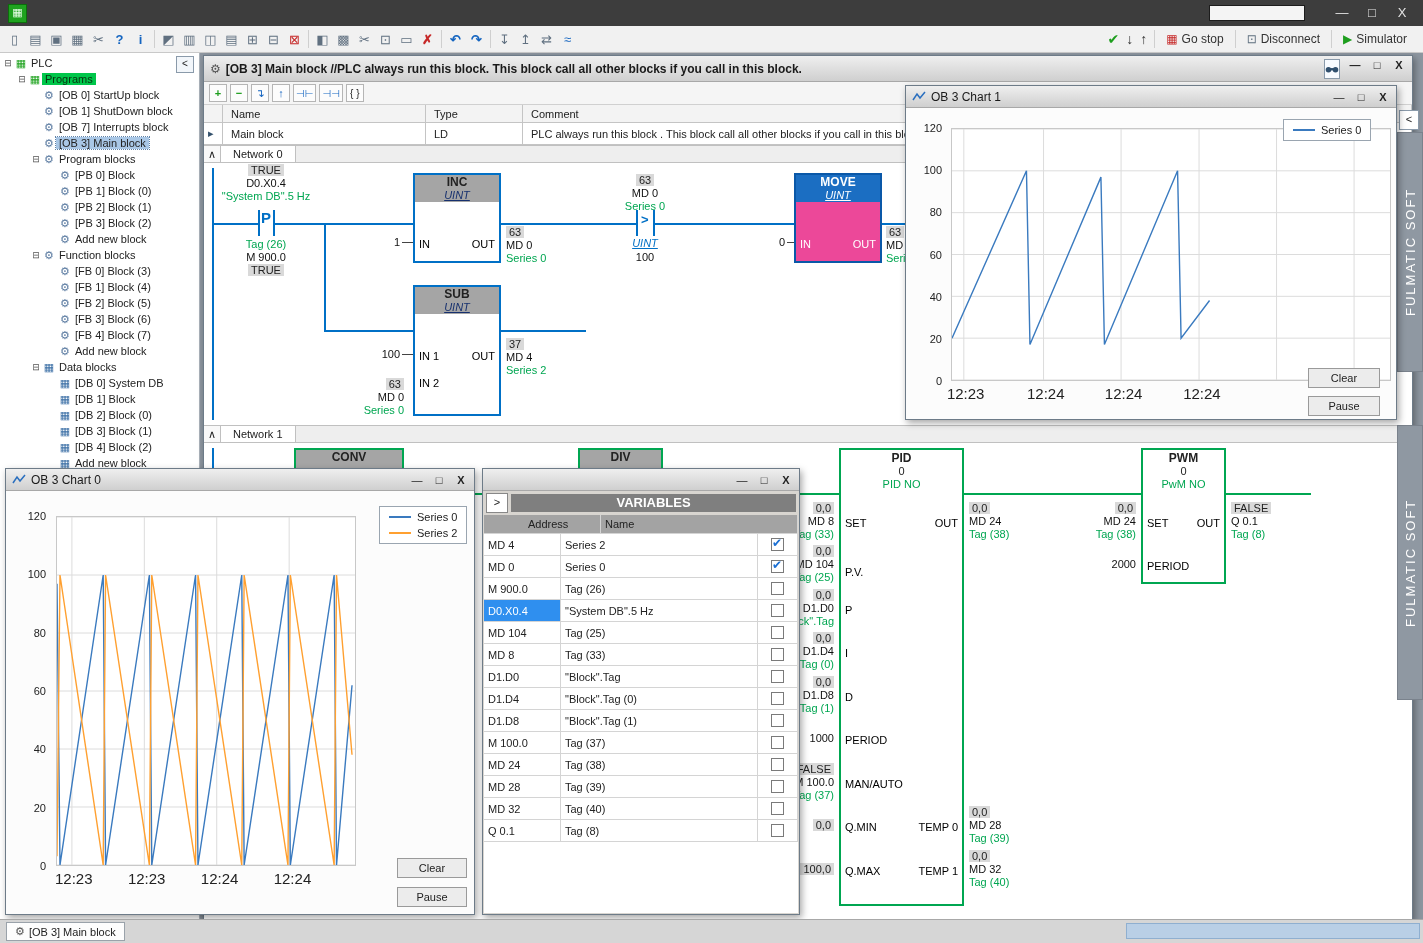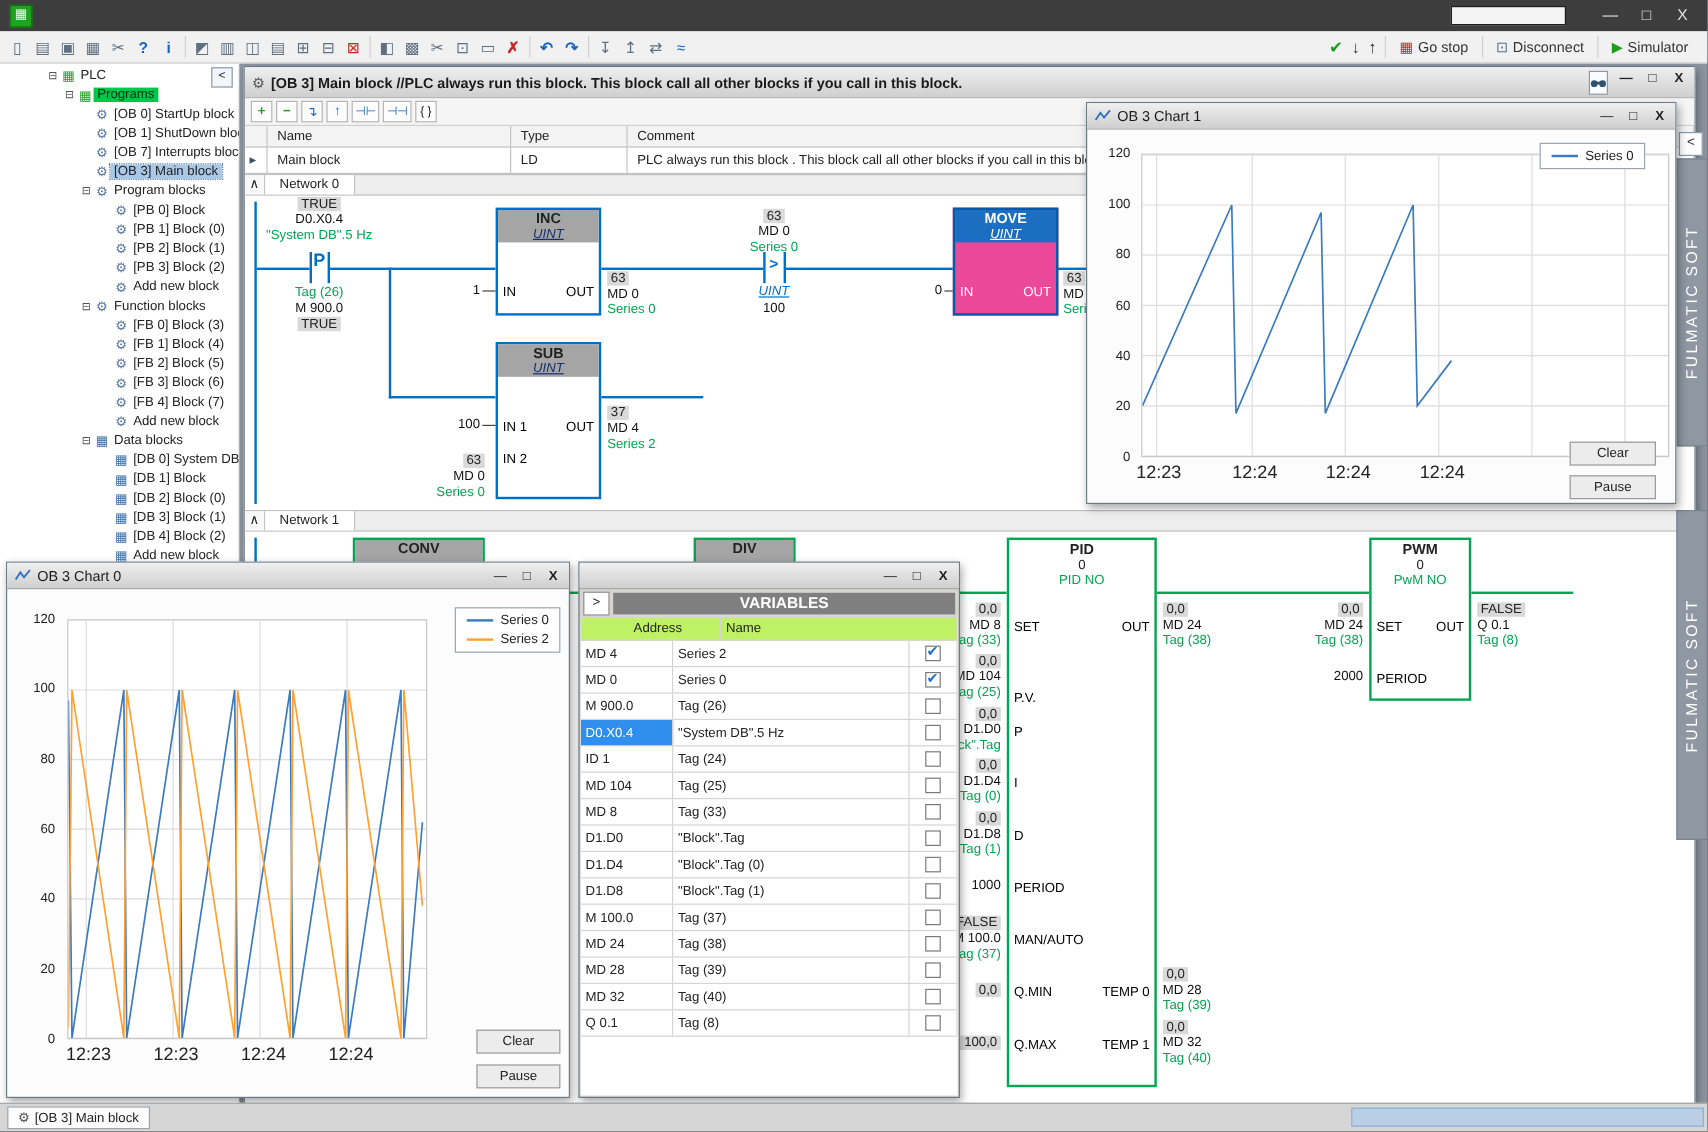--- a/index.html
+++ b/index.html
@@ -23,21 +23,21 @@
   .c-blue{color:#1565c0;}.c-green{color:#1e9e1e;}.c-red{color:#c62828;}.c-dim{color:#607080;}.b{font-weight:bold;}
   .tb-right{margin-left:auto;display:flex;align-items:center;gap:7px;font-size:12px;color:#333;padding-right:8px;}
   .gbtn{font-size:14px;}
   .tbtn{display:flex;align-items:center;gap:4px;padding:2px 4px;}
   .vr{width:1px;height:18px;background:#cfcfcf;}
   
   .tree{position:absolute;left:0;top:53px;width:200px;bottom:23px;background:#fff;
         border-right:1px solid #aab2ba;font-size:11px;overflow:hidden;padding-top:2px;box-sizing:border-box;}
   .tree-top-btn{position:absolute;right:5px;top:3px;width:16px;height:15px;border:1px solid #8a9aaa;
                 background:#f2f6fa;font-size:10px;text-align:center;line-height:13px;z-index:2;}
-  .trow{display:flex;align-items:center;height:16px;white-space:nowrap;margin-left:36px;}
+  .trow{display:flex;align-items:center;height:16px;white-space:nowrap;}
   .texp{width:12px;text-align:center;font-size:9px;color:#555;flex:0 0 12px;}
   .exp>.texp::before{content:"⊟";}
   .ticon{width:14px;text-align:center;flex:0 0 14px;font-size:11px;}
   .i-gear>.ticon::before{content:"⚙";color:#5b7ba1;}
   .i-db>.ticon::before{content:"▦";color:#3a6ea5;}
   .i-plc>.ticon::before{content:"▦";color:#1fa31f;}
   .tlabel{padding:0 3px;}
   .hl>.tlabel{background:#00c64a;color:#06320f;}
   .sel>.tlabel{background:#a9c7e6;outline:1px dotted #5f82a8;}
   .lv0{padding-left:2px;}.lv1{padding-left:16px;}.lv2{padding-left:30px;}.lv3{padding-left:46px;}
@@ -114,21 +114,21 @@
   .btn{position:absolute;background:#ececec;border:1px solid #9a9a9a;font-size:11px;
        display:flex;align-items:center;justify-content:center;box-sizing:border-box;}
   
   .vars{background:#d8d5d0;}
   .vhead{position:absolute;top:22px;left:0;right:0;height:24px;display:flex;align-items:center;
          gap:3px;padding:2px 3px;box-sizing:border-box;}
   .vexp{width:20px;height:18px;border:1px solid #888;background:#fff;text-align:center;line-height:16px;font-size:11px;}
   .vttl{flex:1;background:#7f7f7f;color:#fff;font-weight:bold;text-align:center;font-size:13px;height:18px;line-height:18px;}
   .vtable{position:absolute;top:46px;left:1px;right:1px;bottom:1px;background:#fff;overflow:hidden;font-size:11px;}
   .vhrow,.vrow{display:grid;grid-template-columns:77px 197px 1fr;border-bottom:1px solid #d4d4d4;}
-  .vhrow{height:18px;background:#bef264;padding-left:40px;}
+  .vhrow{height:18px;background:#a3a3a3;padding-left:40px;}
   .vrow{height:21px;}
   .vc{border-right:1px solid #d4d4d4;display:flex;align-items:center;padding:0 4px;
       overflow:hidden;white-space:nowrap;box-sizing:border-box;}
   .vrow.sel .va{background:#2f8fef;color:#fff;}
   .vcb{justify-content:center;padding:0;}
   .cb{width:13px;height:13px;border:1px solid #7a7a7a;background:#fff;position:relative;box-sizing:border-box;}
   .on .cb::after{content:"✔";position:absolute;left:0;top:-3px;font-size:12px;color:#1a6fd4;}
   .cb.hd::after{content:"✔";position:absolute;left:0;top:-3px;font-size:12px;color:#444;}
   
   .vstrip{position:absolute;left:1397px;width:26px;background:#8f98a2;color:#fff;border:1px solid #7a828c;
@@ -619,21 +619,21 @@
         </div>
     </div>
 
     <div class="blk gr" style="left:635px;top:392px;width:125px;height:458px">
       <div class="ghead">
         <div class="bname">PID</div>
         <div class="gnum">0</div>
         <div class="gno">PID NO</div>
       </div>
       <span class="pin pl" style="top:67px">SET</span>
-      <span class="pin pl" style="top:126px">P.V.</span>
+      <span class="pin pl" style="top:116px">P.V.</span>
       <span class="pin pl" style="top:154px">P</span>
       <span class="pin pl" style="top:197px">I</span>
       <span class="pin pl" style="top:241px">D</span>
       <span class="pin pl" style="top:284px">PERIOD</span>
       <span class="pin pl" style="top:328px">MAN/AUTO</span>
       <span class="pin pl" style="top:371px">Q.MIN</span>
       <span class="pin pl" style="top:415px">Q.MAX</span>
       <span class="pin pr" style="top:67px">OUT</span>
       <span class="pin pr" style="top:371px">TEMP 0</span>
       <span class="pin pr" style="top:415px">TEMP 1</span>
@@ -890,27 +890,20 @@
           </div>
 
           <div class="vrow sel">
             <div class="vc va">D0.X0.4</div>
             <div class="vc">"System DB".5 Hz</div>
             <div class="vc vcb">
               <span class="cb"></span>
             </div>
           </div>
 
-          <div class="vrow">
-            <div class="vc va">ID 1</div>
-            <div class="vc">Tag (24)</div>
-            <div class="vc vcb">
-              <span class="cb"></span>
-            </div>
-          </div>
 
 
           <div class="vrow">
             <div class="vc va">MD 104</div>
             <div class="vc">Tag (25)</div>
             <div class="vc vcb">
               <span class="cb"></span>
             </div>
           </div>
 

